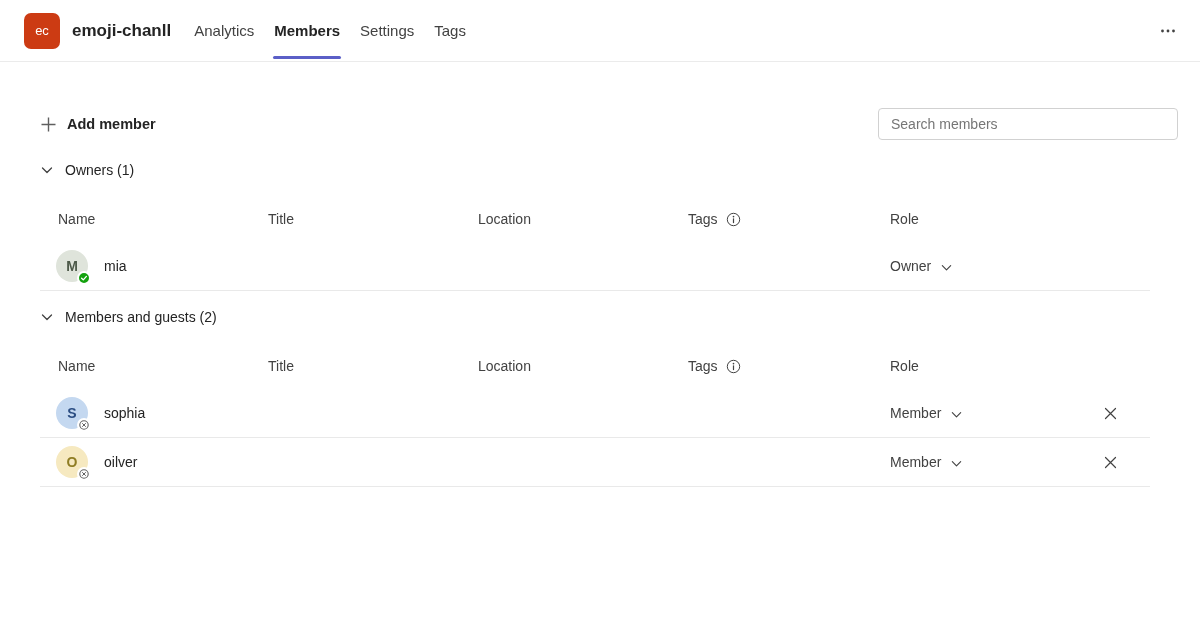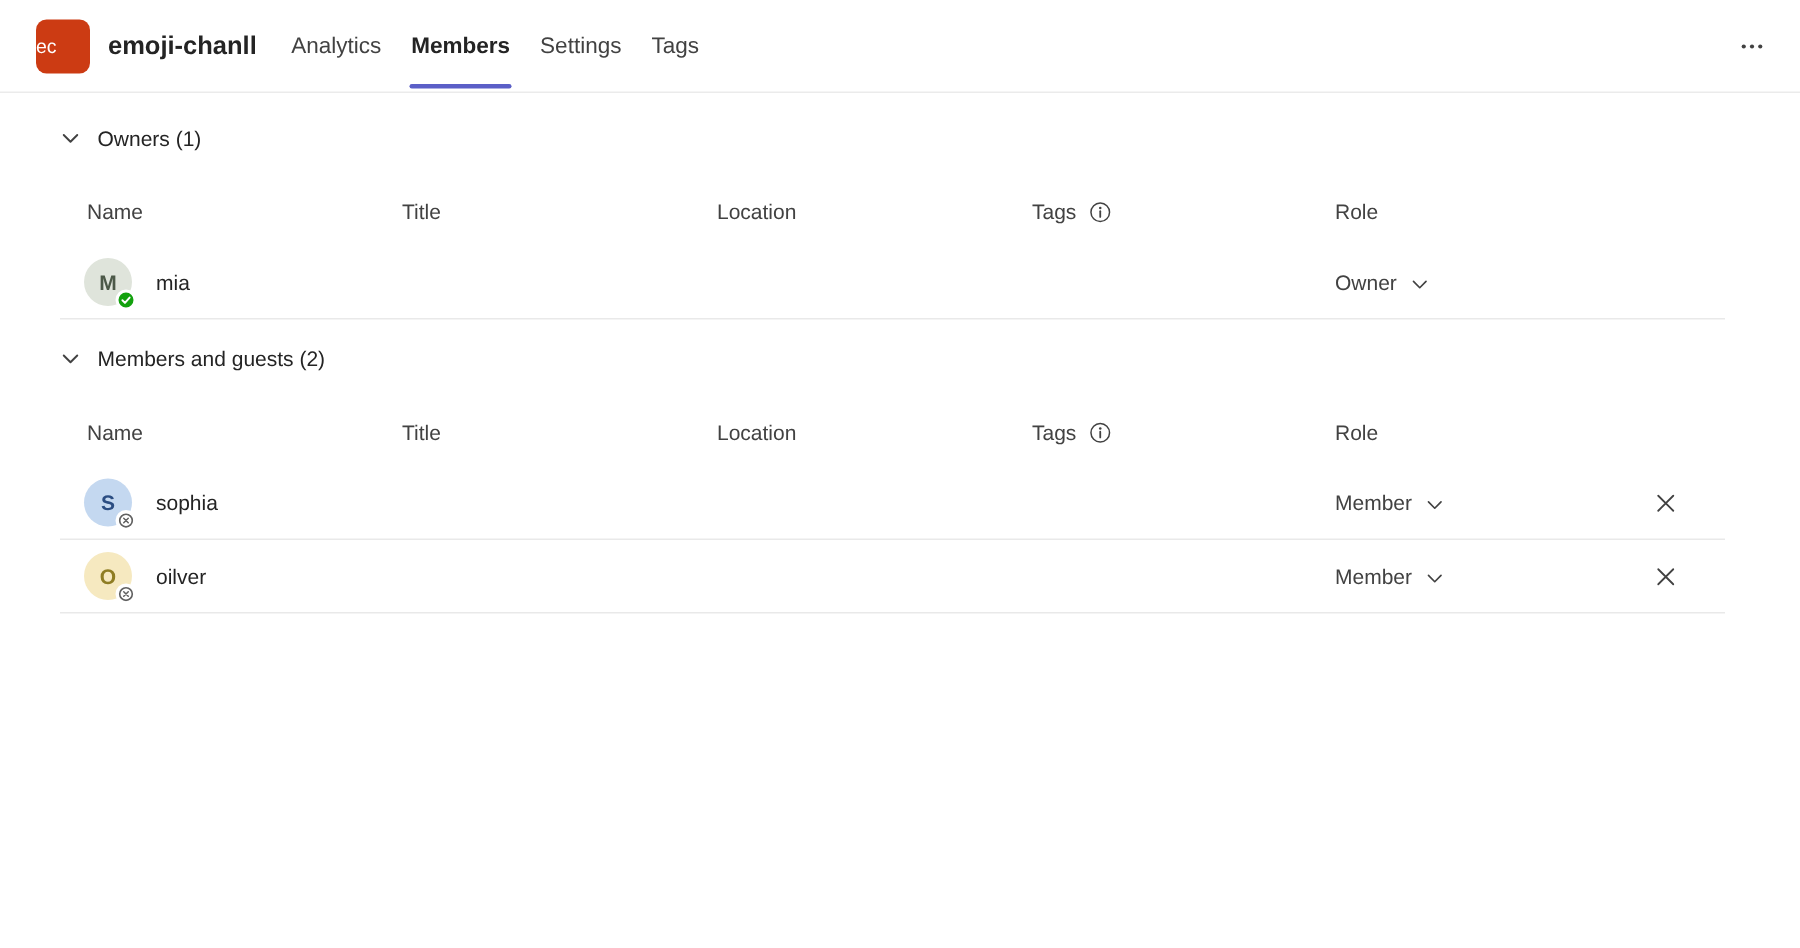--- a/index.html
+++ b/index.html
@@ -3,21 +3,21 @@
 <meta charset="utf-8">
 <style>
   * { margin:0; padding:0; box-sizing:border-box; }
   html,body { width:1200px; height:632px; background:#fff; overflow:hidden;
     font-family:"Liberation Sans","DejaVu Sans",sans-serif; color:#242424; }
 
   
   .topbar { height:62px; display:flex; align-items:center; padding:0 18px 0 24px;
     border-bottom:1px solid #ebebeb; background:#fff; position:relative; }
   .team-icon { width:36px; height:36px; border-radius:7px; display:flex;
-    align-items:center; color:#fff; font-size:13px;
+    align-items:center; justify-content:center; color:#fff; font-size:13px;
     flex:0 0 auto; }
   .team-name { font-size:17px; font-weight:700; margin-left:12px; white-space:nowrap; }
   .tabs { display:flex; align-items:stretch; margin-left:13px; height:62px; }
   .tab { position:relative; display:flex; align-items:center; padding:0 10px;
     font-size:15px; color:#424242; cursor:pointer; white-space:nowrap; }
   .tab.active { color:#242424; font-weight:700; }
   .tab .underline { position:absolute; left:9px; right:9px; bottom:3px; height:3px;
     border-radius:3px; }
   .more-btn { margin-left:auto; width:28px; height:28px; display:flex;
     align-items:center; justify-content:center; cursor:pointer; border-radius:4px; }
@@ -91,20 +91,29 @@
       <svg width="18" height="18" viewBox="0 0 18 18">
         <circle cx="3.5" cy="9" r="1.4" fill="#424242"></circle>
         <circle cx="9" cy="9" r="1.4" fill="#424242"></circle>
         <circle cx="14.5" cy="9" r="1.4" fill="#424242"></circle>
       </svg>
     </div>
   </header>
 
   <main class="content">
 
+    <div class="toolbar-row">
+      <button class="add-member">
+        <svg width="17" height="17" viewBox="0 0 17 17">
+          <path d="M8.5 1.5 V15.5 M1.5 8.5 H15.5" stroke="#5f5f5f" stroke-width="1.4" fill="none"></path>
+        </svg>
+        <span>Add member</span>
+      </button>
+      <input class="search-input" type="text" placeholder="Search members" style="">
+    </div>
 
     <div class="section-header">
       <svg width="14" height="14" viewBox="0 0 14 14">
         <path d="M2.5 5 L7 9.5 L11.5 5" stroke="#424242" stroke-width="1.3" fill="none" stroke-linecap="round" stroke-linejoin="round"></path>
       </svg>
       <span>Owners (1)</span>
     </div>
 
     <div class="table">
       <div class="grid thead">

